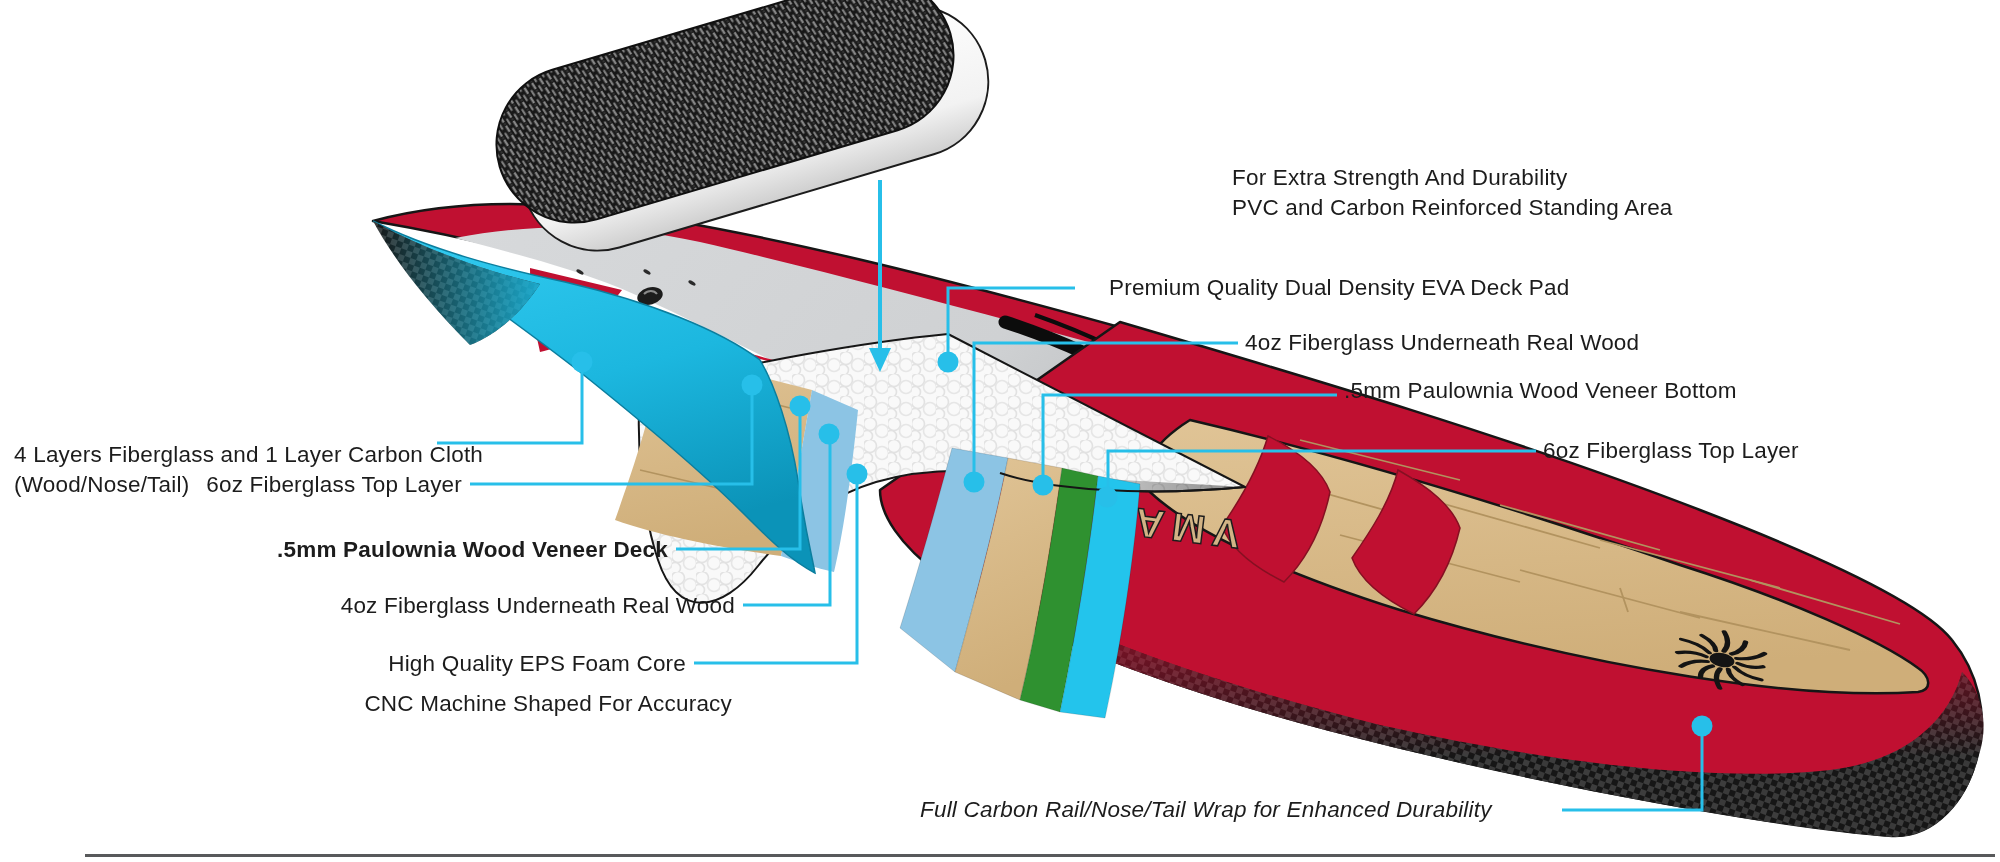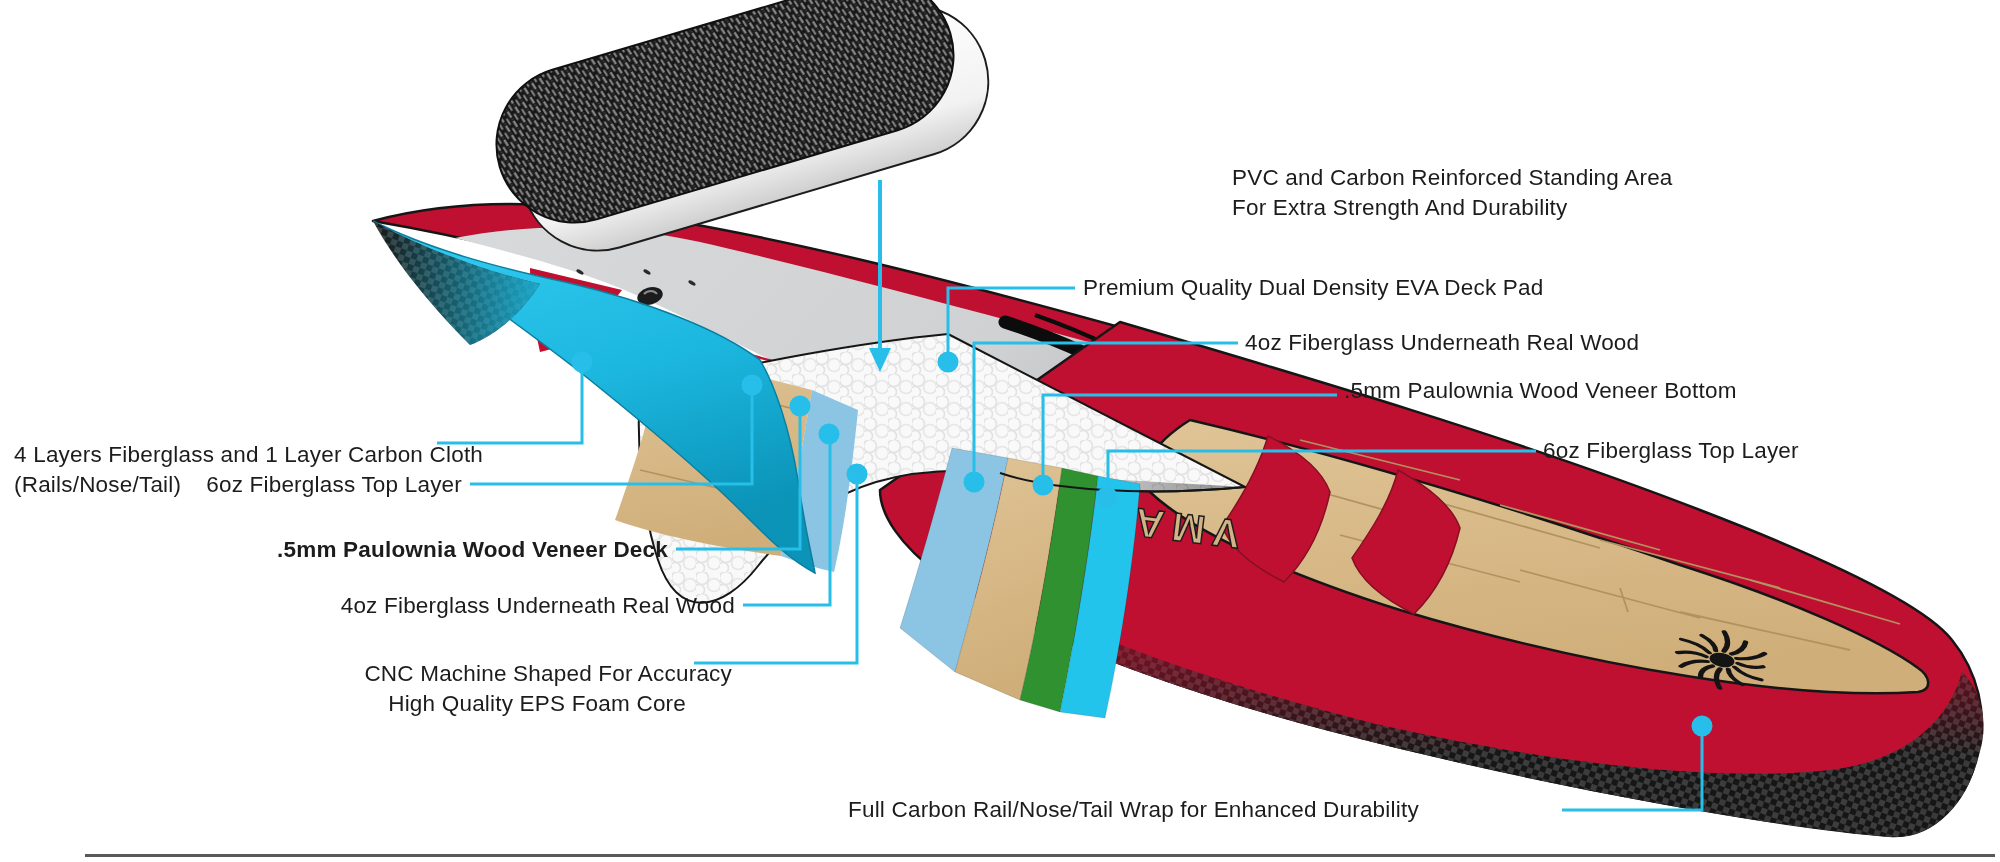--- a/index.html
+++ b/index.html
@@ -214,45 +214,45 @@
     <circle cx="1702" cy="726" r="10.5"></circle>
         <circle cx="582" cy="362" r="10.5"></circle>
     <circle cx="752" cy="385" r="10.5"></circle>
         <circle cx="800" cy="406" r="10.5"></circle>
     <circle cx="829" cy="434" r="10.5"></circle>
         <circle cx="857" cy="474" r="10.5"></circle>
   </g>
 </svg>
 
 <div class="lbl" style="left:1232px;top:163px;">
+  <div>For Extra Strength And Durability</div>
   <div>PVC and Carbon Reinforced Standing Area</div>
-  <div>For Extra Strength And Durability</div>
-</div>
-
-<div class="lbl" style="left:1083px;top:273px;">Premium Quality Dual Density EVA Deck Pad</div>
+</div>
+
+<div class="lbl" style="left:1109px;top:273px;">Premium Quality Dual Density EVA Deck Pad</div>
 
 <div class="lbl" style="left:1245px;top:328px;">4oz Fiberglass Underneath Real Wood</div>
 
 <div class="lbl" style="left:1344px;top:360px;margin-top:16px;">.5mm Paulownia Wood Veneer Bottom</div>
 
 <div class="lbl" style="left:1543px;top:436px;">6oz Fiberglass Top Layer</div>
 
-<div class="lbl" style="left:848px;top:795px;">Full Carbon Rail/Nose/Tail Wrap for Enhanced Durability</div>
+<div class="lbl" style="left:920px;top:795px;font-style:italic;">Full Carbon Rail/Nose/Tail Wrap for Enhanced Durability</div>
 
 <div class="lbl" style="left:14px;top:404px;margin-top:36px;">
   <div>4 Layers Fiberglass and 1 Layer Carbon Cloth</div>
-  <div>(Rails/Nose/Tail)</div>
+  <div>(Wood/Nose/Tail)</div>
 </div>
 
 <div class="lbl r" style="right:1538px;top:470px;">6oz Fiberglass Top Layer</div>
 
 <div class="lbl r" style="right:1332px;top:535px;font-weight:bold;">.5mm Paulownia Wood Veneer Deck</div>
 
 <div class="lbl r" style="right:1265px;top:591px;">4oz Fiberglass Underneath Real Wood</div>
 
 <div class="lbl r" style="right:1314px;top:649px;">
+  <div>High Quality EPS Foam Core</div>
   <div style="margin-top:10px;margin-right:-46px;">CNC Machine Shaped For Accuracy</div>
-  <div>High Quality EPS Foam Core</div>
 </div>
 
 <div id="divider"></div>
 
 </div>
 
 </body></html>

